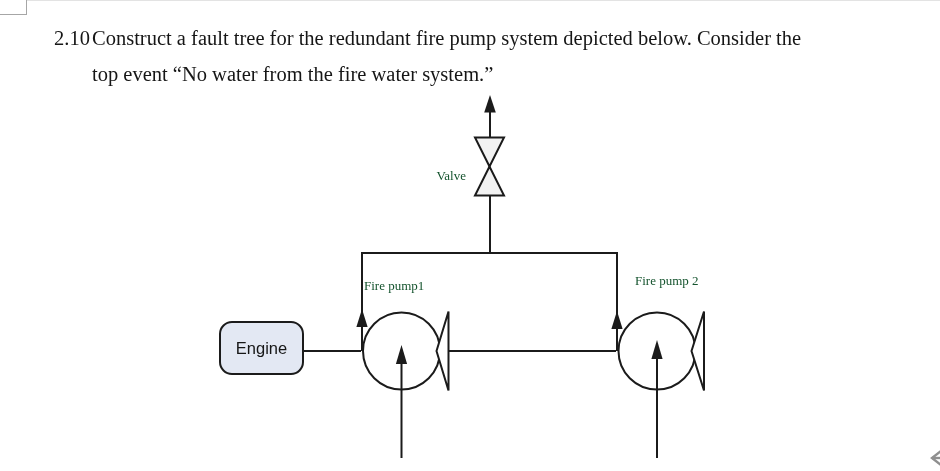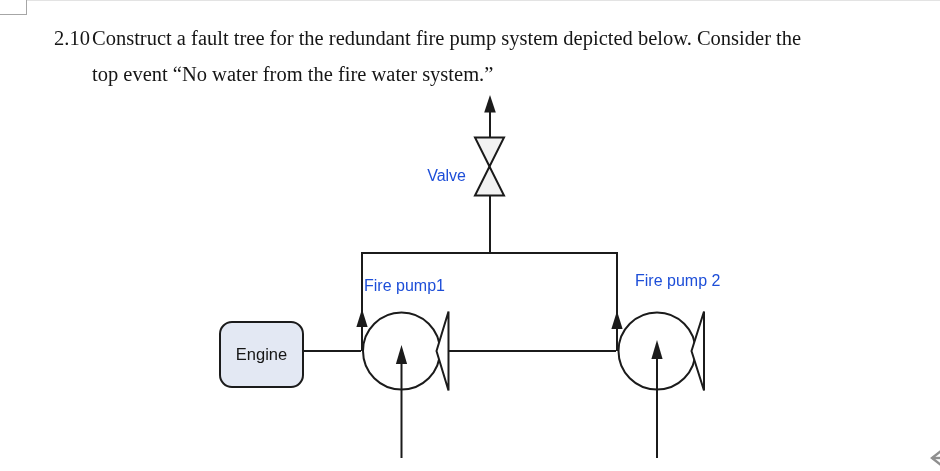--- a/index.html
+++ b/index.html
@@ -28,30 +28,30 @@
   .problem-line {
     position: absolute; left: 92px;
     font-family: Liberation Serif, serif;
     font-size: 20.5px; line-height: 28px; white-space: nowrap;
   }
   .problem-line.l1 { top: 24px; }
   .problem-line.l2 { top: 60px; }
   .diagram-svg { position: absolute; left: 0; top: 0; }
   .dlabel {
     position: absolute;
-    font-family: Liberation Sans, sans-serif;
-    font-size: 16px; line-height: 20px; white-space: nowrap;
-    color: #1d4ed8;
+    font-family: Liberation Serif, serif;
+    font-size: 13px; line-height: 20px; white-space: nowrap;
+    color: #14532d;
   }
   .valve-label { left: 370px; top: 166px; width: 96px; text-align: right; }
   .pump1-label { left: 364px; top: 276px; }
   .pump2-label { left: 635px; top: 271px; text-align: right; }
   .engine-box {
     position: absolute; left: 219px; top: 321px;
-    width: 85px; height: 67px; box-sizing: border-box;
+    width: 85px; height: 54px; box-sizing: border-box;
     background: #e3e8f3;
     border: 2.5px solid #1b1b1b;
     border-radius: 13px;
     display: flex; align-items: center; justify-content: center;
     font-size: 16.5px;
   }
   .back-chevron {
     position: absolute; left: 929px; top: 448px;
   }
 </style>

